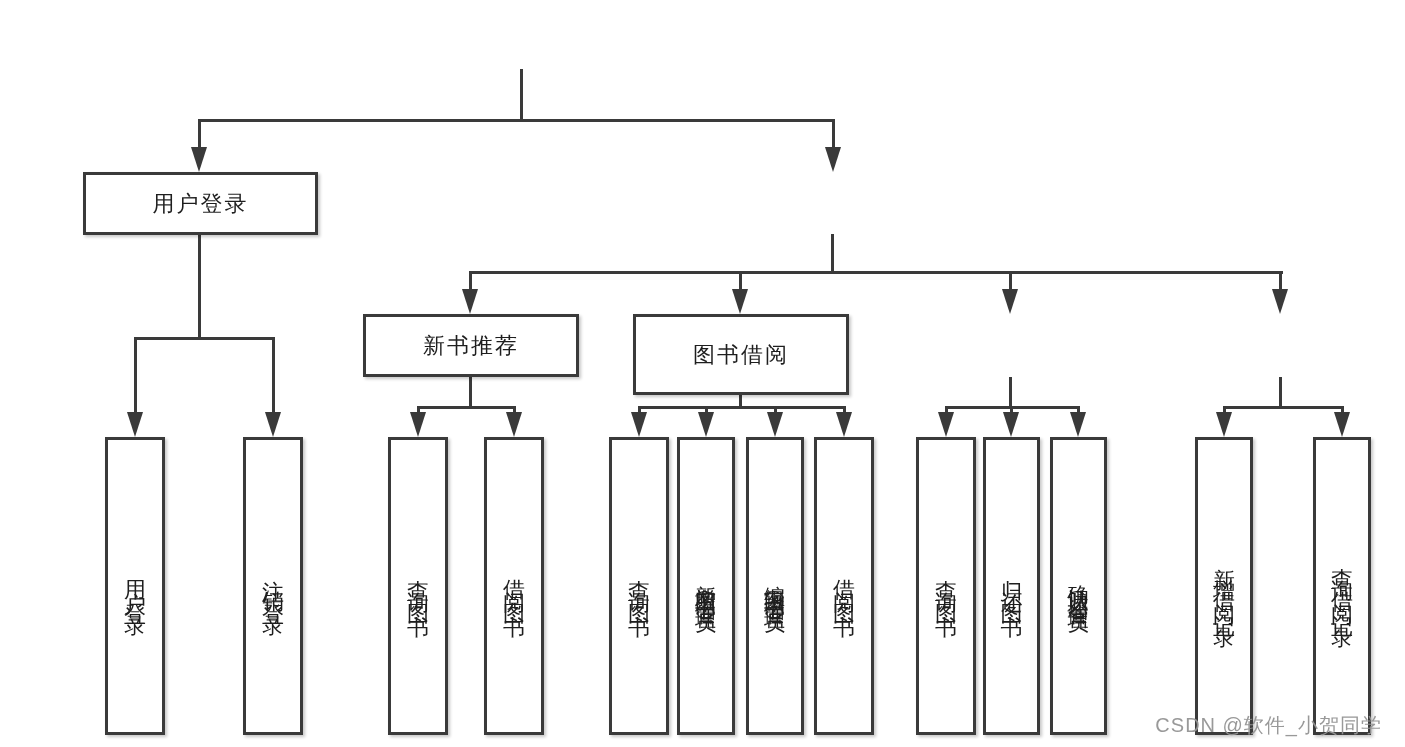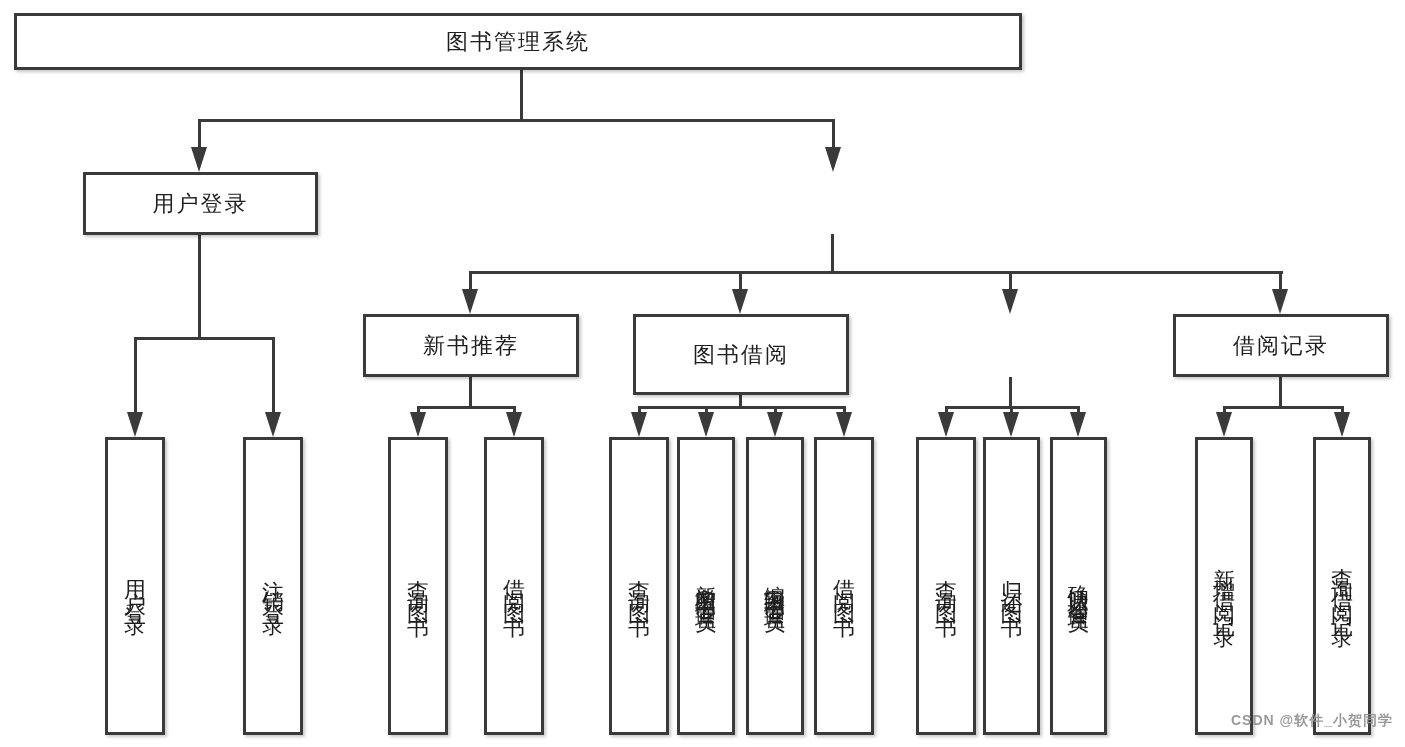--- a/index.html
+++ b/index.html
@@ -44,28 +44,27 @@
   }
   .arr {
     position:absolute;
     width:0; height:0;
     border-left:8px solid transparent;
     border-right:8px solid transparent;
     border-top:25px solid #3a3a3a;
   }
   .watermark {
     position:absolute;
-    right:12px;
+    right:23px;
     top:712px;
-    font-size:14px;
+    font-size:20px;
     color:rgba(148,148,148,0.95);
     letter-spacing:1px;
     z-index:5;
     white-space:nowrap;
-    font-weight:bold;
   }
 </style>
 </head>
 <body>
 
 <div id="canvas">
 
   <div class="ln" style="left:520px;top:69px;width:3px;height:52px"></div>
   <div class="ln" style="left:198px;top:119px;width:637px;height:3px"></div>
   <div class="ln" style="left:198px;top:119px;width:3px;height:30px"></div>
@@ -118,36 +117,30 @@
   <div class="arr" style="left:1003px;top:412px"></div>
   <div class="arr" style="left:1070px;top:412px"></div>
 
   <div class="ln" style="left:1279px;top:377px;width:3px;height:31px"></div>
   <div class="ln" style="left:1223px;top:406px;width:120px;height:3px"></div>
   <div class="ln" style="left:1223px;top:406px;width:3px;height:9px"></div>
   <div class="ln" style="left:1341px;top:406px;width:3px;height:9px"></div>
   <div class="arr" style="left:1216px;top:412px"></div>
   <div class="arr" style="left:1334px;top:412px"></div>
 
-  <div class="box" style="left:14px;top:13px;width:1008px;height:57px">
-    <span class="hlabel">图书管理系统</span>
-  </div>
 
   <div class="box" style="left:83px;top:172px;width:235px;height:63px">
     <span class="hlabel">用户登录</span>
   </div>
 
   <div class="box" style="left:363px;top:314px;width:216px;height:63px">
     <span class="hlabel">新书推荐</span>
   </div>
   <div class="box" style="left:633px;top:314px;width:216px;height:81px">
     <span class="hlabel">图书借阅</span>
-  </div>
-  <div class="box" style="left:1173px;top:314px;width:216px;height:63px">
-    <span class="hlabel">借阅记录</span>
   </div>
 
   <div class="box" style="left:105px;top:437px;width:60px;height:298px">
     <span class="vlabel">用户登录</span>
   </div>
   <div class="box" style="left:243px;top:437px;width:60px;height:298px">
     <span class="vlabel">注销登录</span>
   </div>
 
   <div class="box" style="left:388px;top:437px;width:60px;height:298px">

